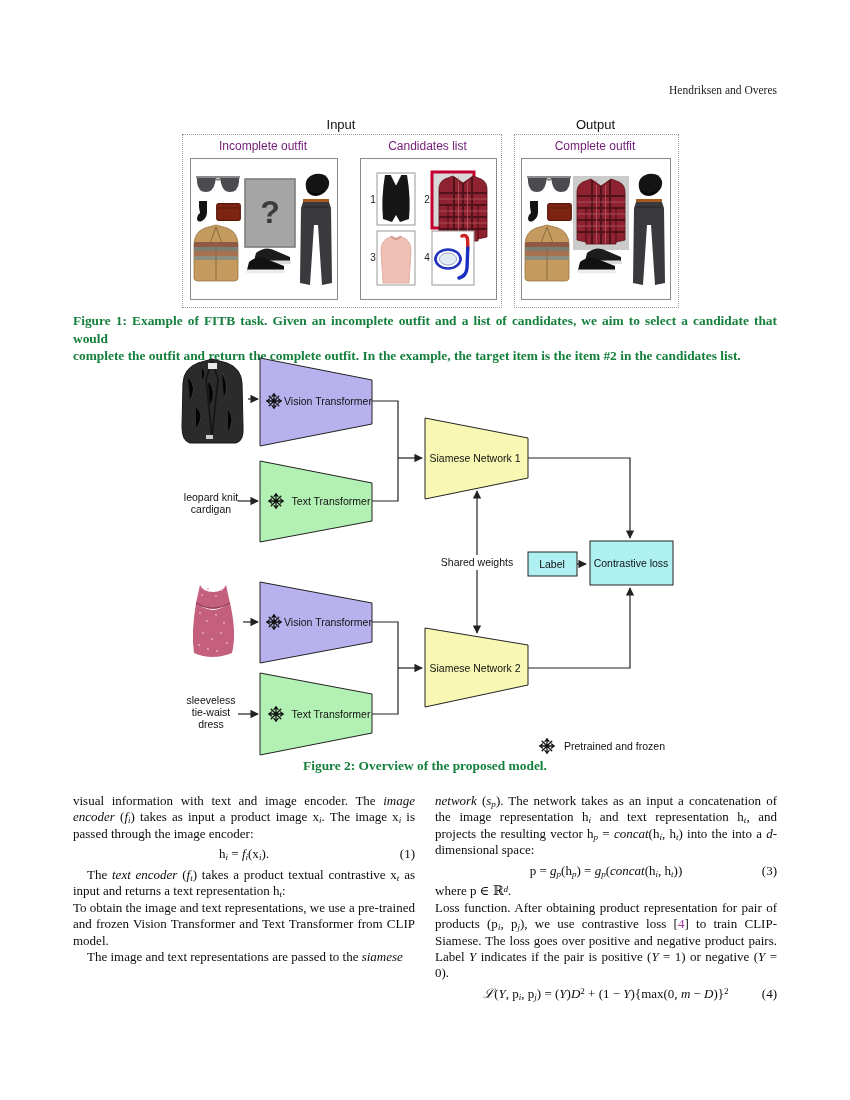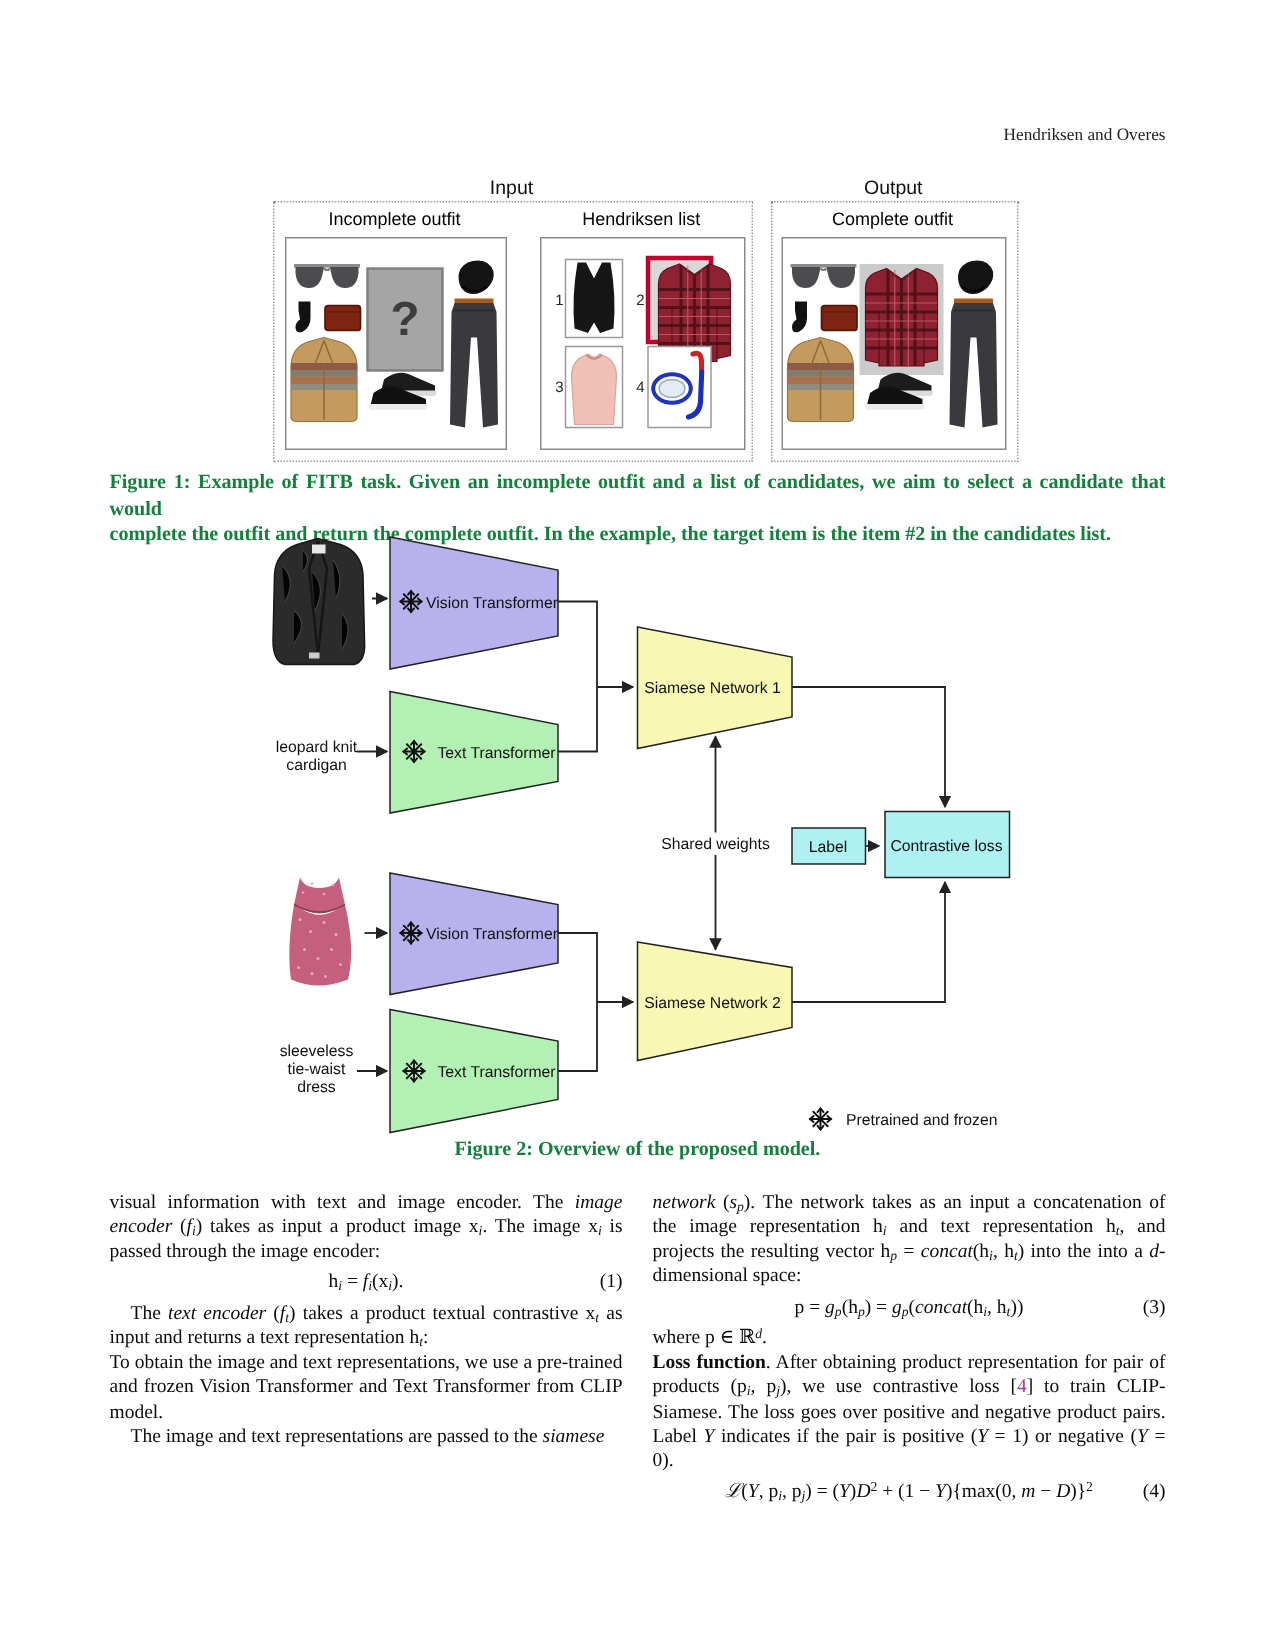--- a/index.html
+++ b/index.html
@@ -6,32 +6,32 @@
   #page{position:relative;width:850px;height:1100px;background:#ffffff;overflow:hidden;
         font-family:"Liberation Serif","DejaVu Serif",serif;color:#111;}
   .abs{position:absolute;}
   .sans{font-family:"Liberation Sans","DejaVu Sans",sans-serif;}
   
   #running-header{top:84px;left:435px;width:342px;text-align:right;font-size:11.5px;color:#222;}
   
   .figlabel{top:117px;text-align:center;font-size:13px;color:#111;}
   .dotbox{border:1px dotted #9a9a9a;}
   .innerbox{border:1px solid #8a8a8a;background:#fff;}
-  .boxtitle{text-align:center;font-size:12px;color:#000000;}
+  .boxtitle{text-align:center;font-size:12px;color:#701a75;}
   
   .caption{font-weight:bold;font-size:13.4px;line-height:1.32;color:#15803d;}
   .cap-just{text-align:justify;text-align-last:justify;}
   
   .col{width:342px;font-size:13px;line-height:1.265;text-align:justify;color:#0c0c0c;}
   .para{margin:0;}
   .para.indent{text-indent:14px;}
   .eqrow{position:relative;margin:4px 0;text-align:center;}
   .eqnum{position:absolute;right:0;top:0;}
   .i{font-style:italic;}
-  .b{font-weight:bold;}
+  .b{font-weight:normal;}
   .sub{font-size:0.7em;position:relative;top:0.22em;}
   .sup{font-size:0.7em;position:relative;top:-0.38em;}
   .cite{color:#a83a9e;}
   svg text{font-family:"Liberation Sans","DejaVu Sans",sans-serif;}
 </style>
 </head>
 <body>
 
 <div id="page">
 
@@ -166,21 +166,21 @@
 
   <div class="abs figlabel sans" style="left:182px;width:318px;">Input</div>
 
   <div class="abs" id="running-header">Hendriksen and Overes</div>
   <div class="abs figlabel sans" style="left:514px;width:163px;">Output</div>
 
   <div class="abs dotbox" style="left:182px;top:134px;width:318px;height:172px;"></div>
   <div class="abs dotbox" style="left:514px;top:134px;width:163px;height:172px;"></div>
 
   <div class="abs boxtitle sans" style="left:190px;top:139px;width:146px;">Incomplete outfit</div>
-  <div class="abs boxtitle sans" style="left:360px;top:139px;width:135px;">Hendriksen list</div>
+  <div class="abs boxtitle sans" style="left:360px;top:139px;width:135px;">Candidates list</div>
   <div class="abs boxtitle sans" style="left:521px;top:139px;width:148px;">Complete outfit</div>
 
   <div class="abs innerbox" style="left:190px;top:158px;width:146px;height:140px;">
     <svg width="146" height="140" viewBox="0 0 146 140">
       <use href="#sym-sunglasses" x="4" y="15"></use>
       <use href="#sym-sock" x="5" y="42"></use>
       <use href="#sym-wallet" x="25" y="44"></use>
       <use href="#sym-qbox" x="53" y="19"></use>
       <text x="79" y="64" text-anchor="middle" font-size="32" font-weight="bold" fill="#3c3c3c">?</text>
       <use href="#sym-beanie" x="112" y="13"></use>

